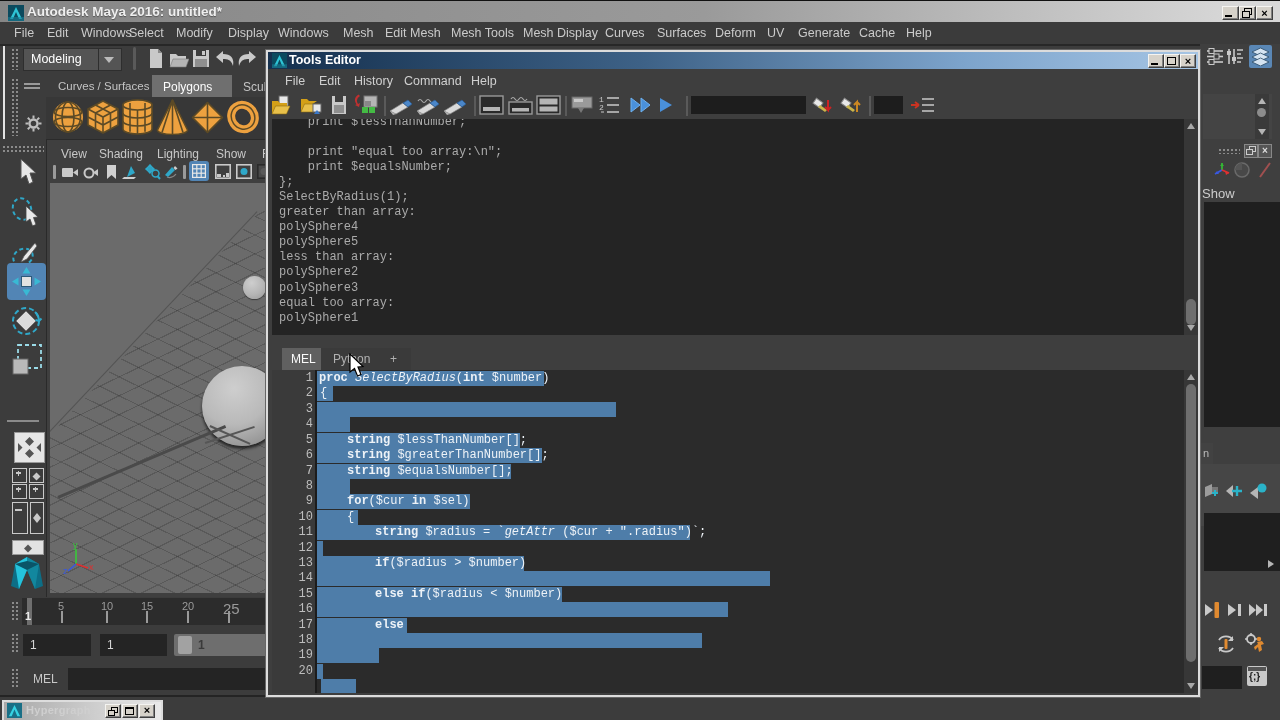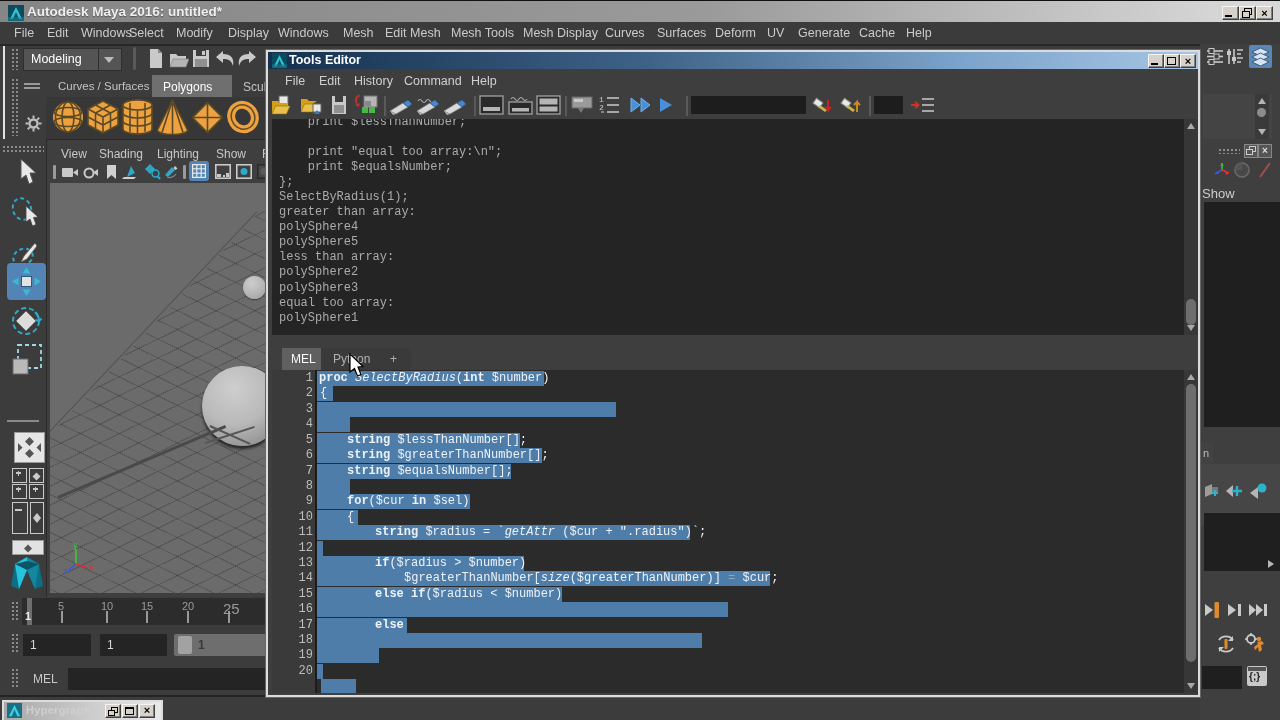--- a/index.html
+++ b/index.html
@@ -712,21 +712,20 @@
     <div class="selbar" style="left:49px;top:309.3px;width:35px"></div>
     <div class="seltext" style="left:47px;top:1px"><b>proc</b> <i>SelectByRadius</i>(<b>int</b> $number)</div>
     <div class="seltext" style="left:48px;top:16.4px">{</div>
     <div class="seltext" style="left:75px;top:62.6px"><b>string</b> $lessThanNumber[];</div>
     <div class="seltext" style="left:75px;top:78.1px"><b>string</b> $greaterThanNumber[];</div>
     <div class="seltext" style="left:75px;top:93.5px"><b>string</b> $equalsNumber[];</div>
     <div class="seltext" style="left:75px;top:124.3px"><b>for</b>($cur <b>in</b> $sel)</div>
     <div class="seltext" style="left:75px;top:139.7px">{</div>
     <div class="seltext" style="left:103px;top:155.1px"><b>string</b> $radius = `<i>getAttr</i> ($cur + ".radius")`;</div>
     <div class="seltext" style="left:103px;top:186px"><b>if</b>($radius &gt; $number)</div>
-    <div class="seltext" style="left:132px;top:201.4px">$greaterThanNumber[<i>size</i>($greaterThanNumber)] <span class="dim">=</span> $cur;</div>
     <div class="seltext" style="left:103px;top:216.8px"><b>else</b> <b>if</b>($radius &lt; $number)</div>
     <div class="seltext" style="left:103px;top:247.6px"><b>else</b></div>
   </div>
 
   <div class="abs" style="left:916px;top:318px;width:14px;height:323px;background:#373737">
     <div class="abs" style="left:3px;top:4px;width:0;height:0;border-left:4px solid transparent;border-right:4px solid transparent;border-bottom:6px solid #a8a8a8"></div>
     <div class="abs" style="left:2px;top:14px;width:10px;height:278px;background:#6e6e6e;border-radius:5px"></div>
     <div class="abs" style="left:3px;bottom:4px;width:0;height:0;border-left:4px solid transparent;border-right:4px solid transparent;border-top:6px solid #a8a8a8"></div>
   </div>
 </div>

